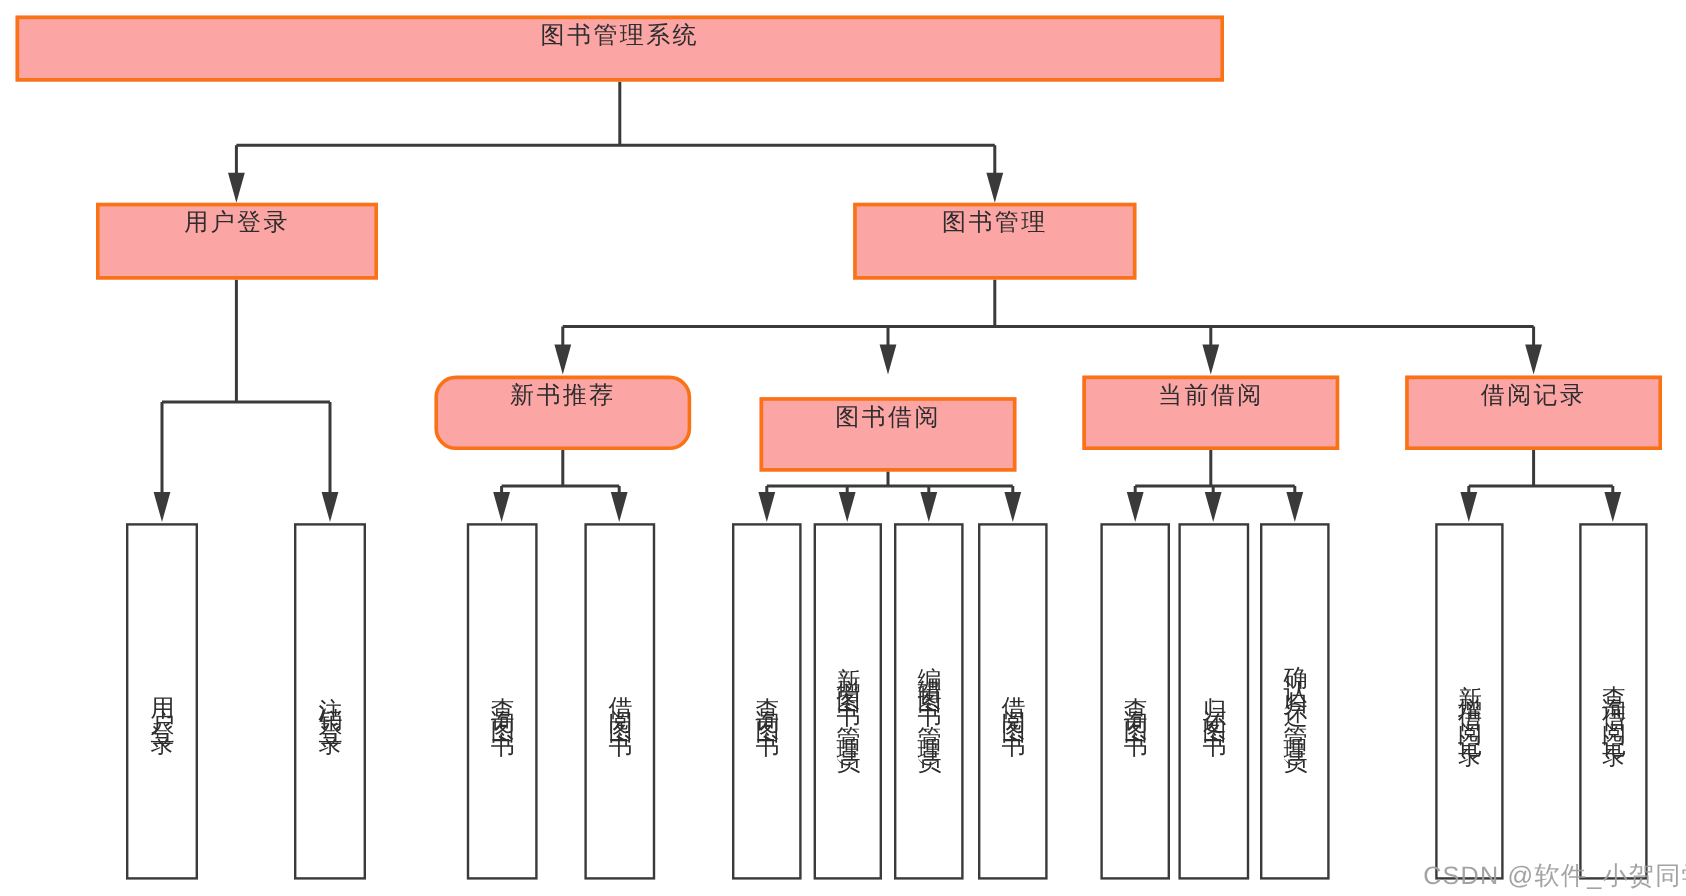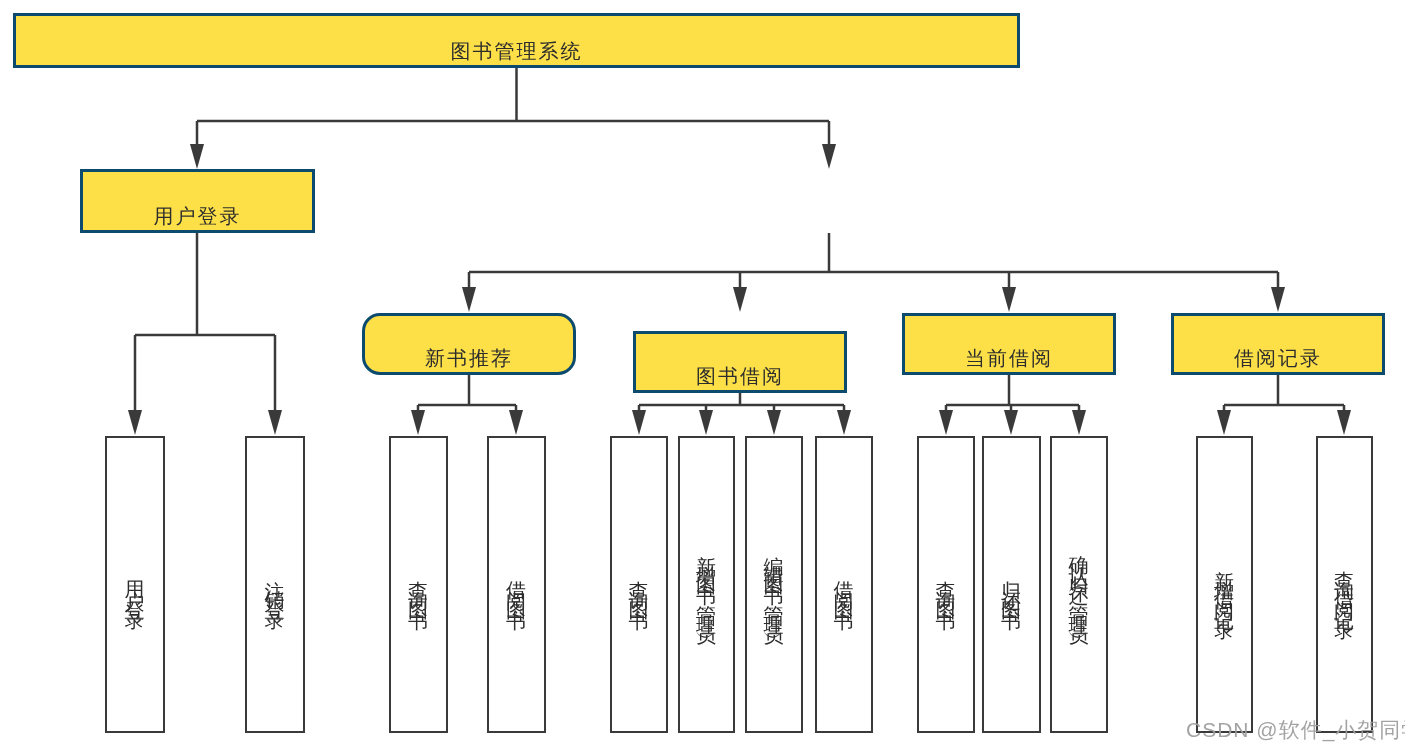--- a/index.html
+++ b/index.html
@@ -6,23 +6,23 @@
   html, body { background: #ffffff; }
   body {
     width: 1405px; height: 747px;
     position: relative; overflow: hidden;
     font-family: "Liberation Sans", "DejaVu Sans", sans-serif;
     color: #2d2d2d;
   }
   .canvas { position: absolute; left: 0; top: 0; width: 1405px; height: 747px; }
   .connector-layer { position: absolute; left: 0; top: 0; z-index: 0; }
   .node {
-    position: absolute; background: #fde047;
-    border: 3px solid #0c4a6e;
-    display: flex; align-items: flex-end; justify-content: center;
+    position: absolute; background: #fca5a5;
+    border: 3px solid #f97316;
+    display: flex; align-items: flex-start; justify-content: center;
     z-index: 1;
   }
   .node .hlabel {
     font-size: 20px; letter-spacing: 2px; color: #2d2d2d; white-space: nowrap;
   }
   .leaf {
     position: absolute; background: #ffffff;
     border: 2.5px solid #3a3a3a;
     display: flex; align-items: center; justify-content: center;
     z-index: 1;
@@ -78,20 +78,23 @@
       </g>
   </svg>
 
   <div class="node" style="left:13px; top:13px; width:1007px; height:55px;">
     <span class="hlabel">图书管理系统</span>
   </div>
 
   <div class="node" style="left:80px; top:169px; width:235px; height:64px;">
     <span class="hlabel">用户登录</span>
   </div>
+  <div class="node" style="left:711px; top:169px; width:236px; height:64px;">
+    <span class="hlabel">图书管理</span>
+  </div>
 
   <div class="node" style="left:362px; top:313px; width:214px; height:62px;border-radius:18px;">
     <span class="hlabel">新书推荐</span>
   </div>
   <div class="node" style="left:633px; top:331px; width:214px; height:62px;">
     <span class="hlabel">图书借阅</span>
   </div>
   <div class="node" style="left:1171px; top:313px; width:214px; height:62px;">
     <span class="hlabel">借阅记录</span>
   </div>

